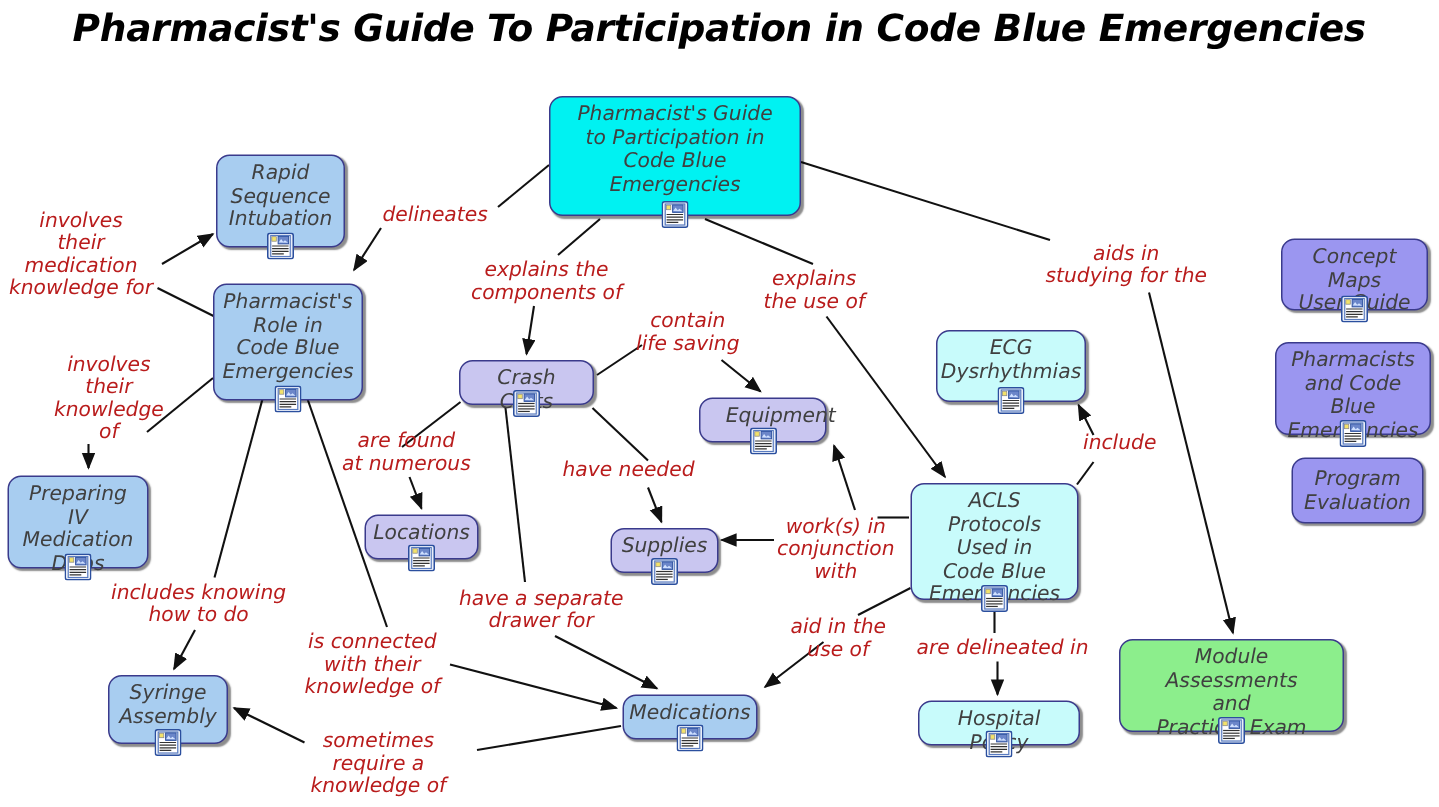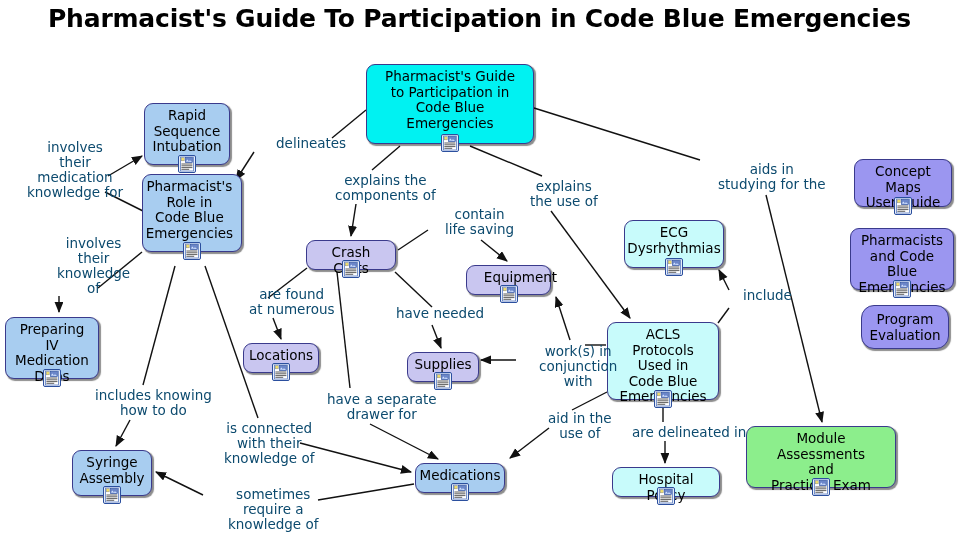--- a/index.html
+++ b/index.html
@@ -1,60 +1,60 @@
 <!DOCTYPE html>
 <html><head>
 <meta charset="utf-8">
 <style>
   html,body{margin:0;padding:0;background:#ffffff;}
   body{width:959px;height:538px;position:relative;overflow:hidden;
        font-family:"DejaVu Sans","Liberation Sans",sans-serif;}
 
-  #canvas{position:absolute;left:0;top:0;width:959px;height:458px;}
+  #canvas{position:absolute;left:0;top:0;width:959px;height:458px;font-style:italic;}
 
   #map-title{
     position:absolute;left:0;top:4px;width:959px;text-align:center;
     font-family:"DejaVu Sans","Liberation Sans",sans-serif;
     font-weight:bold;font-size:25px;color:#000;letter-spacing:-0.2px;
     white-space:nowrap;
   }
 
   svg#edges{position:absolute;left:0;top:0;width:959px;height:538px;
             pointer-events:none;}
 
   .node{
     position:absolute;box-sizing:border-box;
     border:1px solid #3a3a8c;border-radius:9px;
     display:flex;flex-direction:column;align-items:center;
     justify-content:flex-start;
-    color:#000000;text-align:center;
+    color:#404040;text-align:center;
     font-size:13.5px;line-height:15.5px;
     padding:4px 8px 13px 8px;
     box-shadow:1.5px 1.5px 1px rgba(0,0,0,0.45);
   }
   .node .lbl{white-space:pre-line;}
-  .node.noicon{padding-bottom:3px;justify-content:center;border-radius:13px;}
+  .node.noicon{padding-bottom:3px;justify-content:center;}
 
   
   .c-cyan  {background:#00f2f2;}
   .c-blue  {background:#a8cdf0;}
   .c-lav   {background:#c9c6f0;}
   .c-pcyan {background:#c8fbfb;}
   .c-purple{background:#9b96f0;}
   .c-green {background:#8cee8c;}
 
   
   .doc-icon{
     position:absolute;left:50%;bottom:-9px;margin-left:-9px;
     width:18px;height:18px;
   }
 
   .elabel{
-    position:absolute;color:#0c4a6e;font-size:13.5px;line-height:15px;
-    white-space:pre-line;text-align:center;margin-left:21px;
+    position:absolute;color:#b91c1c;font-size:13.5px;line-height:15px;
+    white-space:pre-line;text-align:center;
   }
 </style>
 </head>
 <body>
 
 <div id="canvas">
 
   <div id="map-title">Pharmacist's Guide To Participation in Code Blue Emergencies</div>
 
   <svg id="edges" viewBox="0 0 959 538" xmlns="http://www.w3.org/2000/svg">
@@ -133,21 +133,21 @@
             <rect x="7.4" y="2.6" width="7" height="5" fill="#6b86c9" stroke="#2b4f9e" stroke-width="0.6"></rect>
             <path d="M7.8 6.6 L9.4 4.4 L10.8 6.2 L12 5.2 L14 6.9 z" fill="#cfe0ff"></path>
             <g stroke="#333" stroke-width="0.8">
               <line x1="3.4" y1="9" x2="14.4" y2="9"></line>
               <line x1="3.4" y1="10.8" x2="14.4" y2="10.8"></line>
               <line x1="3.4" y1="12.6" x2="14.4" y2="12.6"></line>
               <line x1="3.4" y1="14.3" x2="11.2" y2="14.3"></line>
             </g>
           </svg></span>
       </div>
-      <div class="node c-blue" style="left: 142px; top: 174px; width: 100px; height: 78px; align-items: flex-end;">
+      <div class="node c-blue" style="left: 142px; top: 189px; width: 100px; height: 78px;">
         <span class="lbl">Pharmacist's
 Role in
 Code Blue
 Emergencies</span>
         <span class="doc-icon"><svg viewBox="0 0 18 18" width="18" height="18">
             <rect x="0.5" y="0.5" width="17" height="17" rx="1.5" fill="#e9eef8" stroke="#2b4f9e" stroke-width="1"></rect>
             <rect x="2.5" y="2" width="13" height="14" fill="#ffffff" stroke="#5a7cc0" stroke-width="0.8"></rect>
             <rect x="3.2" y="2.8" width="3" height="3" fill="#f3e26a" stroke="#888" stroke-width="0.5"></rect>
             <rect x="7.4" y="2.6" width="7" height="5" fill="#6b86c9" stroke="#2b4f9e" stroke-width="0.6"></rect>
             <path d="M7.8 6.6 L9.4 4.4 L10.8 6.2 L12 5.2 L14 6.9 z" fill="#cfe0ff"></path>

